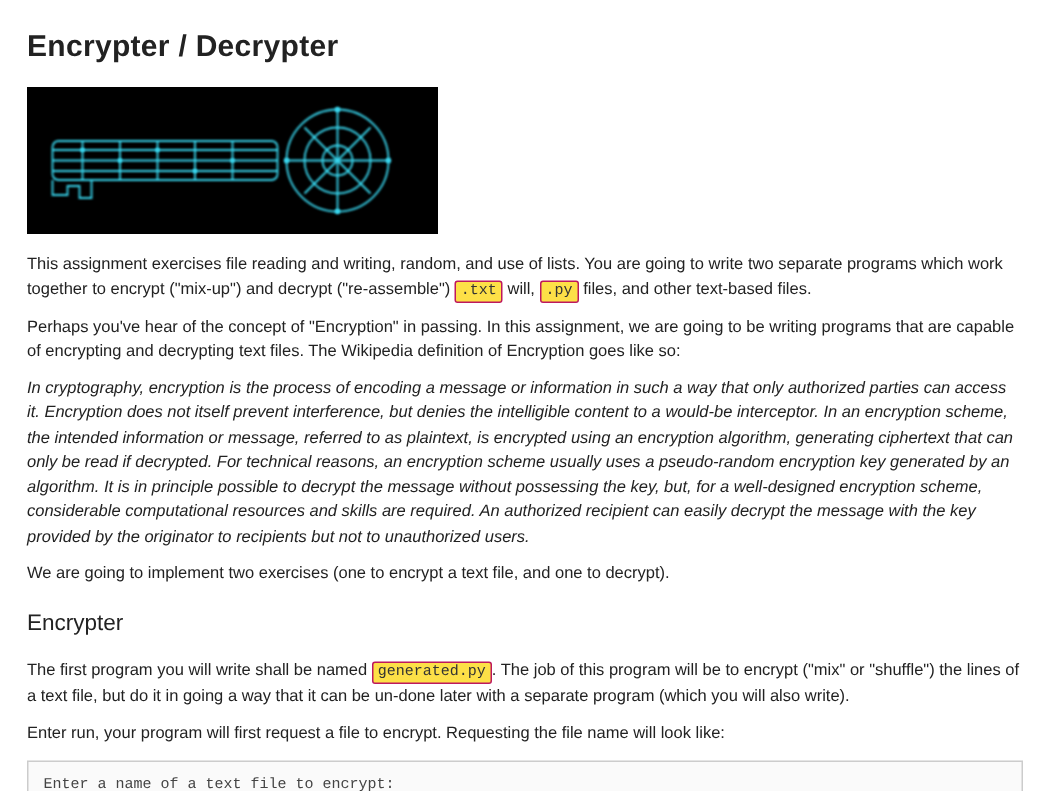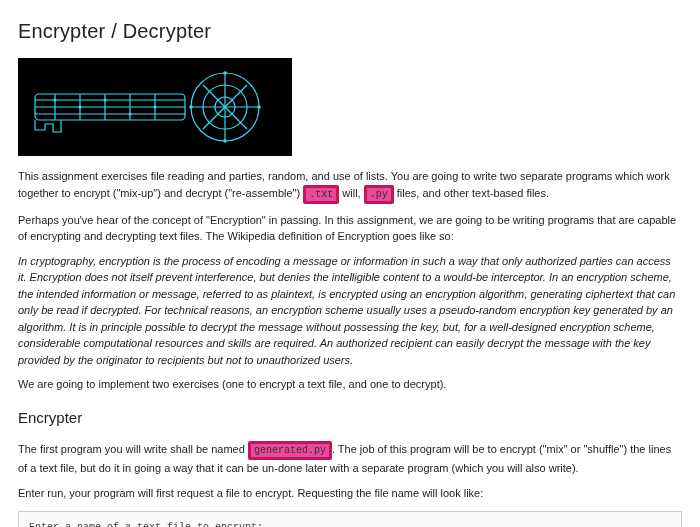--- a/index.html
+++ b/index.html
@@ -7,40 +7,40 @@
     font-family: -apple-system, BlinkMacSystemFont, "Segoe UI", Helvetica, Arial, sans-serif;
     font-size: 11px;
     line-height: 1.5;
     color: #222;
     background: #fff;
     padding: 16px 18px;
     width: 700px;
   }
   h1 {
     font-size: 20px;
-    font-weight: 400;
+    font-weight: 700;
     margin-bottom: 12px;
     letter-spacing: 0.2px;
   }
   h2 {
     font-size: 15px;
     font-weight: 400;
     margin: 14px 0 12px 0;
   }
   p { margin: 8px 0; }
   em.wiki {
     display: block;
     margin: 8px 0;
   }
   .codechip {
     display: inline-block;
     font-family: "Courier New", monospace;
     font-size: 10px;
-    background: #ec4899;
-    border: 3px solid #be185d;
+    background: #fde047;
+    border: 1px solid #be185d;
     border-radius: 2px;
     padding: 0 3px;
     line-height: 1.3;
     vertical-align: baseline;
     color: #333;
   }
   .prompt-block {
     border: 1px solid #ccc;
     background: #fafafa;
     padding: 8px 10px;
@@ -103,21 +103,21 @@
       <circle cx="130" cy="43" r="1.5"></circle>
         <circle cx="200" cy="9" r="1.8"></circle>
       <circle cx="234" cy="43" r="1.8"></circle>
         <circle cx="200" cy="77" r="1.8"></circle>
       <circle cx="166" cy="43" r="1.8"></circle>
     </g>
   </svg>
 </div>
 
 <p>
-  <span>This assignment exercises file reading and parties, random, and use of lists. You are going to write two separate programs which work together to encrypt ("mix-up") and decrypt ("re-assemble") </span><span class="codechip">.txt</span><span> will, </span><span class="codechip">.py</span><span> files, and other text-based files.</span>
+  <span>This assignment exercises file reading and writing, random, and use of lists. You are going to write two separate programs which work together to encrypt ("mix-up") and decrypt ("re-assemble") </span><span class="codechip">.txt</span><span> will, </span><span class="codechip">.py</span><span> files, and other text-based files.</span>
 </p>
 
 <p>Perhaps you've hear of the concept of "Encryption" in passing. In this assignment, we are going to be writing programs that are capable of encrypting and decrypting text files. The Wikipedia definition of Encryption goes like so:</p>
 
 <em class="wiki">In cryptography, encryption is the process of encoding a message or information in such a way that only authorized parties can access it. Encryption does not itself prevent interference, but denies the intelligible content to a would-be interceptor. In an encryption scheme, the intended information or message, referred to as plaintext, is encrypted using an encryption algorithm, generating ciphertext that can only be read if decrypted. For technical reasons, an encryption scheme usually uses a pseudo-random encryption key generated by an algorithm. It is in principle possible to decrypt the message without possessing the key, but, for a well-designed encryption scheme, considerable computational resources and skills are required. An authorized recipient can easily decrypt the message with the key provided by the originator to recipients but not to unauthorized users.</em>
 
 <p>We are going to implement two exercises (one to encrypt a text file, and one to decrypt).</p>
 
 <h2>Encrypter</h2>
 

